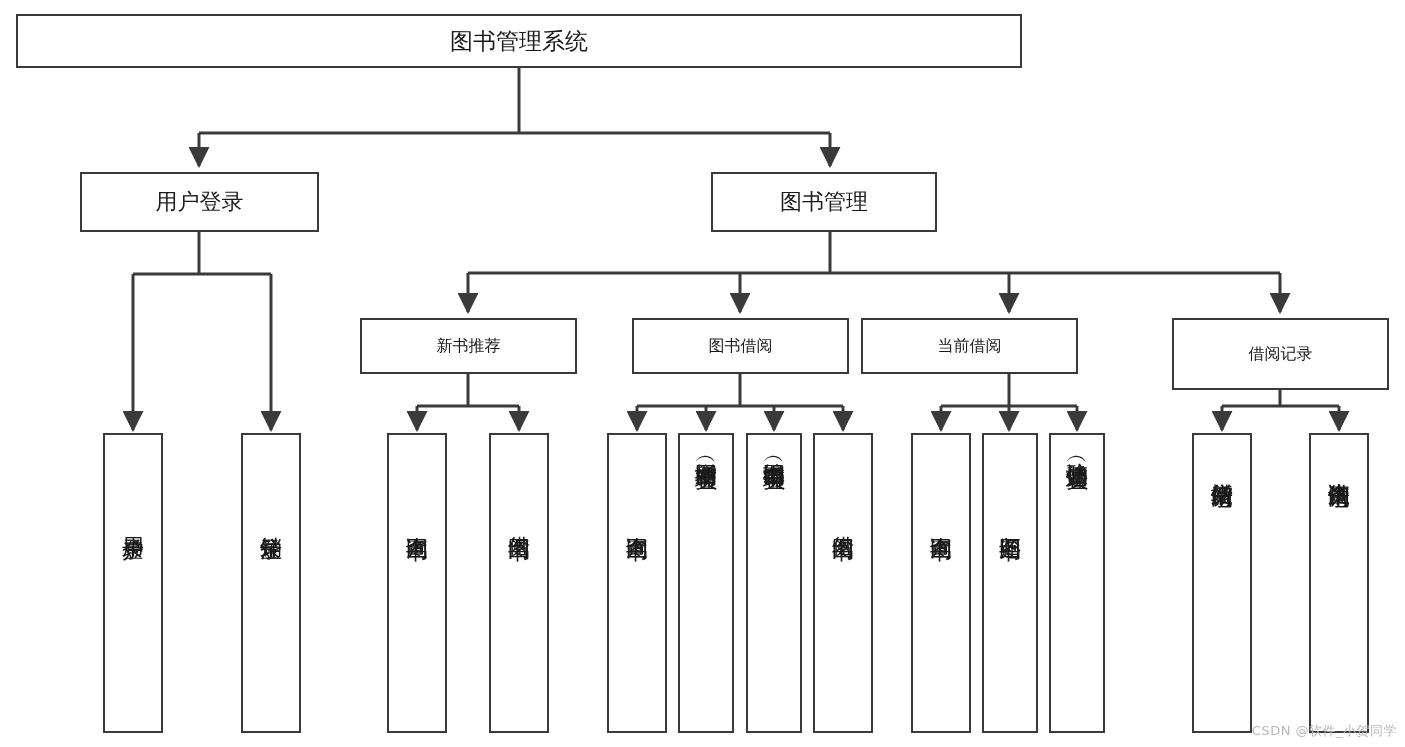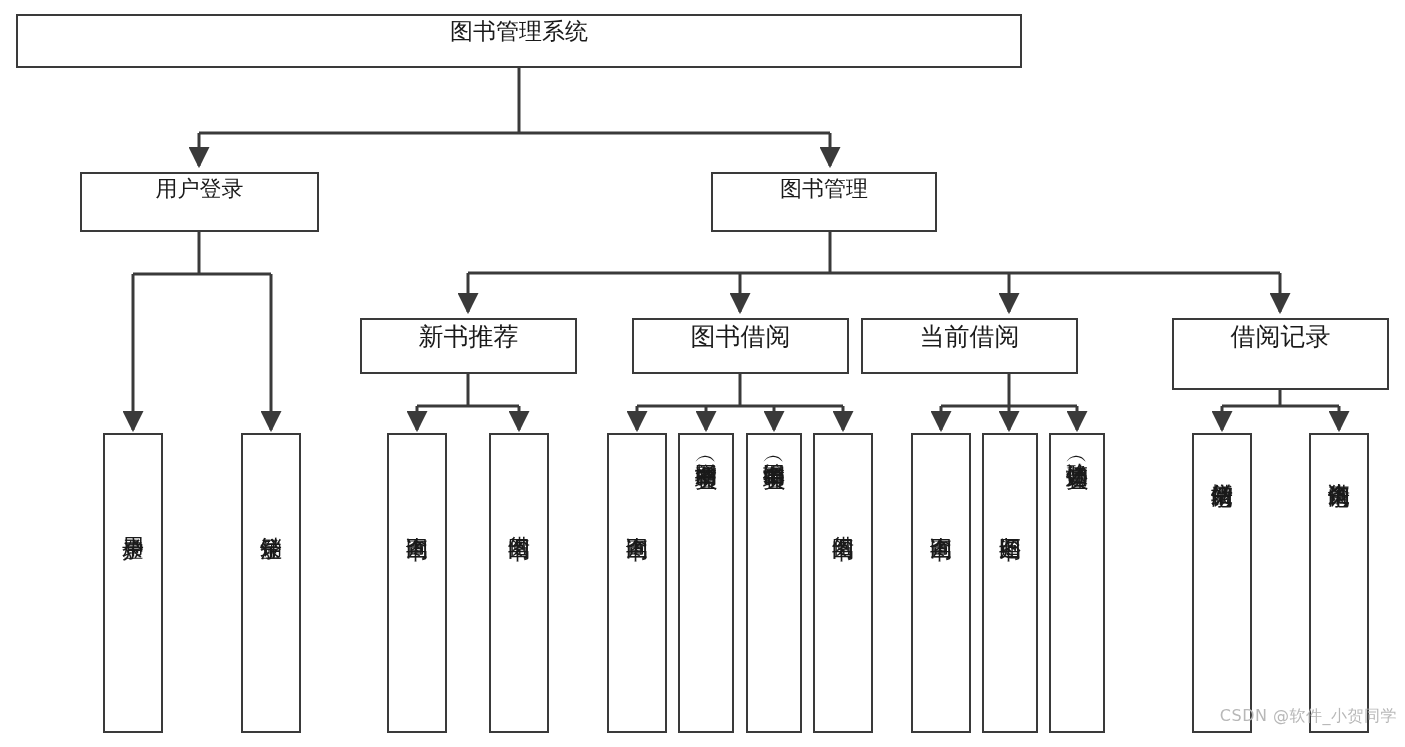--- a/index.html
+++ b/index.html
@@ -25,32 +25,32 @@
     width: 1405px;
     height: 747px;
     pointer-events: none;
   }
   .node {
     position: absolute;
     box-sizing: border-box;
     background: #ffffff;
     border: 2.5px solid #3a3a3a;
     display: flex;
-    align-items: flex-start;
+    align-items: center;
     justify-content: center;
     color: #1a1a1a;
   }
   .node.root {
     font-size: 23px;
   }
   .node.level1 {
     font-size: 22px;
   }
   .node.level2 {
-    font-size: 25px;
+    font-size: 16px;
   }
   .node.leaf {
     align-items: flex-start;
     justify-content: center;
     padding-top: 6px;
   }
   .vlabel {
     writing-mode: vertical-rl;
     text-orientation: upright;
     font-size: 22px;
@@ -65,22 +65,22 @@
   }
   .leaf-top .vlabel {
     margin-top: 4px;
   }
   .leaf-upper .vlabel {
     margin-top: 24px;
   }
   .watermark {
     position: absolute;
     right: 8px;
-    bottom: 20px;
-    font-size: 16px;
+    bottom: 7px;
+    font-size: 13px;
     color: #b8b8b8;
     letter-spacing: 0.5px;
     white-space: nowrap;
     user-select: none;
   }
 </style>
 </head>
 <body>
 
 <div id="canvas">

